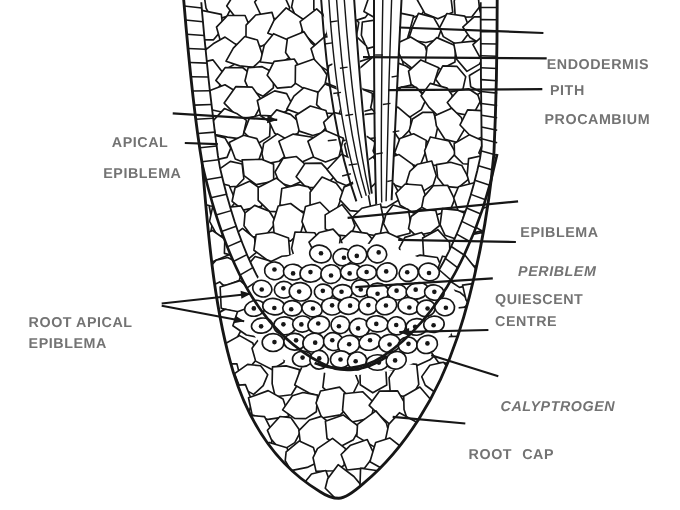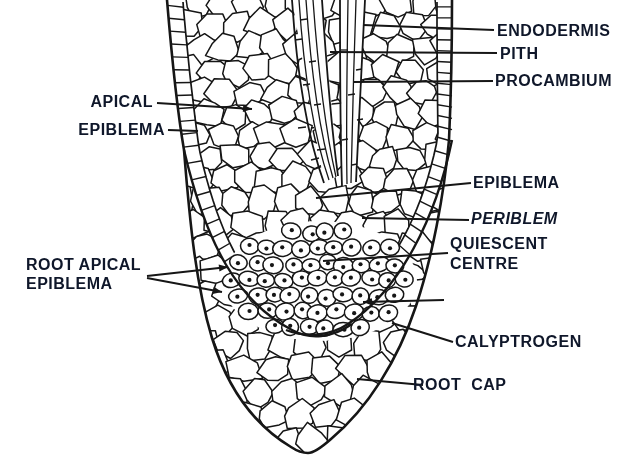--- a/index.html
+++ b/index.html
@@ -1,30 +1,30 @@
 <!DOCTYPE html>
 <html><head>
 <meta charset="utf-8">
 <style>
   html,body{margin:0;padding:0;background:#ffffff;}
   .figure{position:relative;width:618px;height:464px;background:#ffffff;overflow:hidden;
           font-family:"Liberation Sans",sans-serif;}
   svg{position:absolute;left:0;top:0;}
-  .lbl{position:absolute;font-weight:700;font-size:16px;line-height:17px;
-       letter-spacing:.5px;color:#0f172a;white-space:nowrap;}
+  .lbl{position:absolute;font-weight:700;font-size:13px;line-height:17px;
+       letter-spacing:.5px;color:#737373;white-space:nowrap;margin-top:28px;}
   .wrap{white-space:normal;}
   #lb-endodermis{left:497px;top:22px;}
   #lb-pith{left:500px;top:45px;}
   #lb-procambium{left:495px;top:72px;}
   #lb-plerome{left:473px;top:174px;}
   #lb-periblem{left:471px;top:210px;font-style:italic;}
   #lb-quiescent{left:450px;top:234px;width:122px;line-height:20px;}
   #lb-protoderm{left:446px;top:284px;width:140px;line-height:17px;}
-  #lb-calyptrogen{left:455px;top:333px;}
-  #lb-rootcap{left:413px;top:376px;word-spacing:5px;}
+  #lb-calyptrogen{left:455px;top:333px;font-style:italic;}
+  #lb-rootcap{left:426px;top:376px;word-spacing:5px;}
   #lb-cortex{right:465px;top:93px;}
   #lb-epiblema{right:453px;top:121px;padding-left:16px;}
   #lb-ram{left:26px;top:255px;width:119px;line-height:19px;}
 </style>
 </head>
 <body>
 
 <div class="figure">
   <svg id="fig" width="618" height="464" viewBox="0 0 618 464">
       <defs>

